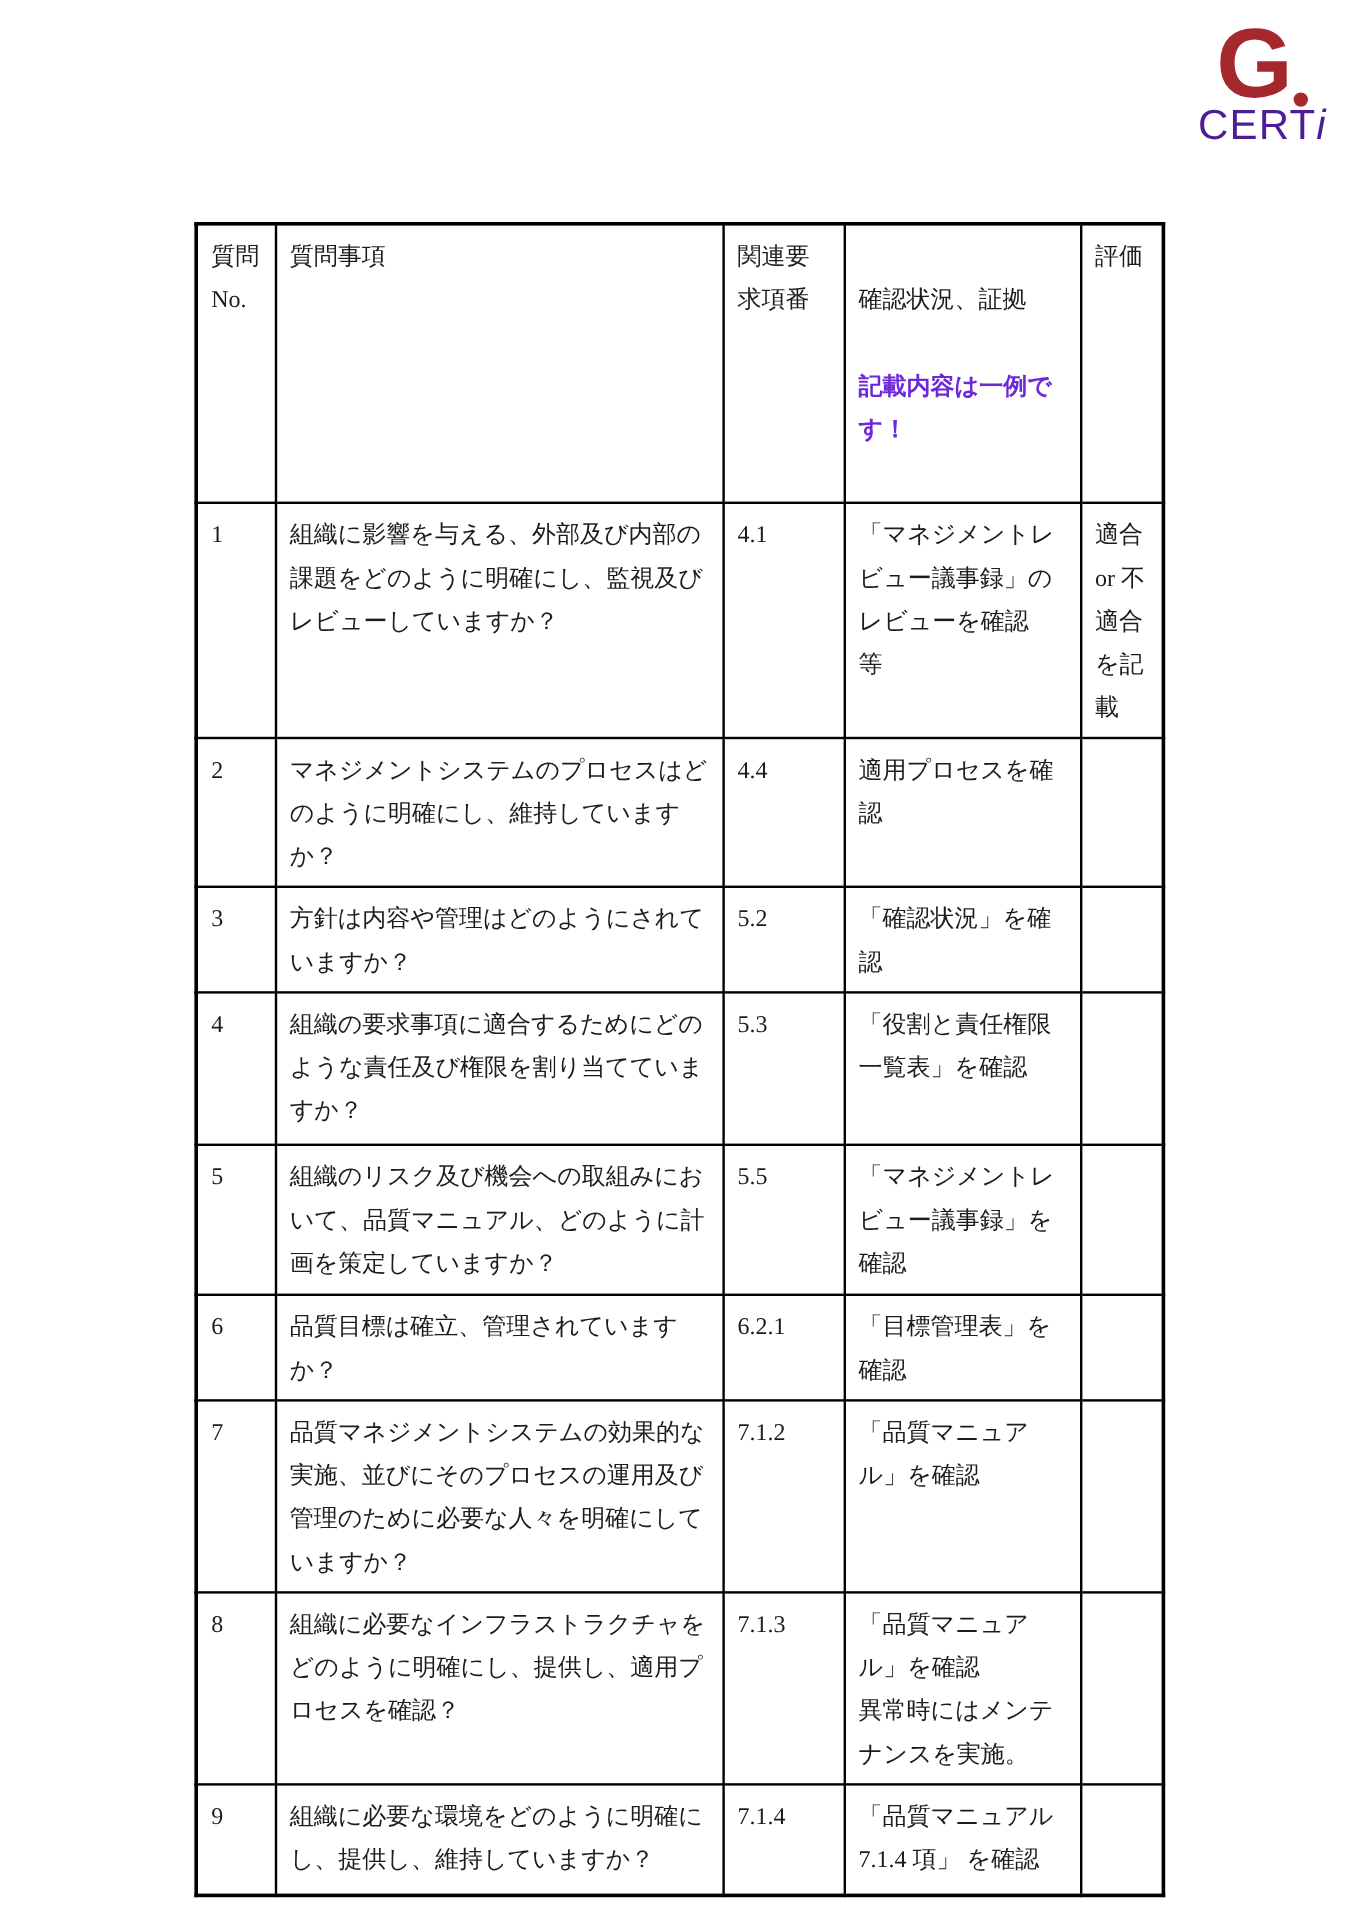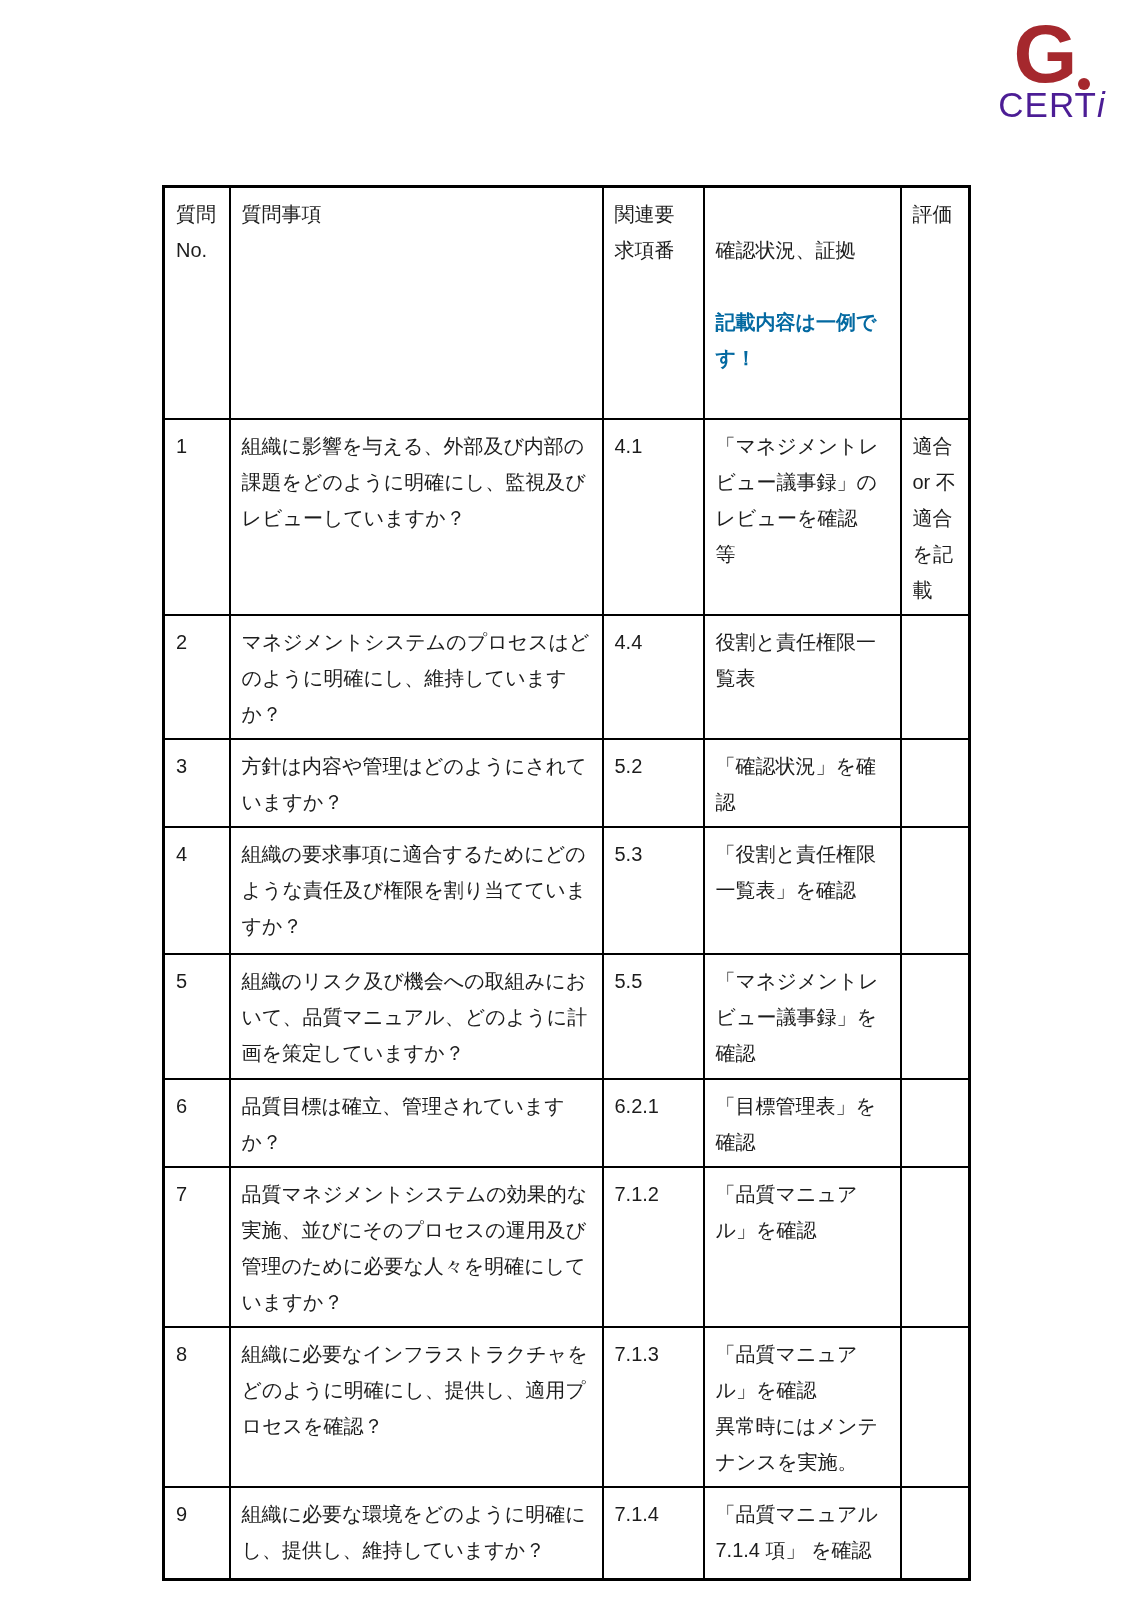--- a/index.html
+++ b/index.html
@@ -72,20 +72,21 @@
     border: 2px solid #000;
     vertical-align: top;
     text-align: left;
     font-weight: normal;
     font-size: 20px;
     line-height: 36px;
     padding: 8px 8px 6px 11px;
     white-space: pre-line;
     overflow: hidden;
     color: #1c1c1c;
+    font-family: Liberation Serif, serif;
   }
   col.c-no  { width: 66px; }
   col.c-q   { width: 373px; }
   col.c-cl  { width: 101px; }
   col.c-ev  { width: 197px; }
   col.c-rt  { width: 69px; }
 
   thead tr            { height: 125px; }
   tbody tr:nth-child(1) { height: 196px; }
   tbody tr:nth-child(2) { height: 88px; }
@@ -93,21 +94,21 @@
   tbody tr:nth-child(4) { height: 127px; }
   tbody tr:nth-child(5) { height: 125px; }
   tbody tr:nth-child(6) { height: 88px; }
   tbody tr:nth-child(7) { height: 158px; }
   tbody tr:nth-child(8) { height: 155px; }
   tbody tr:nth-child(9) { height: 92px; }
 
   .ev-title { display: block; }
   .ev-note {
     display: block;
-    color: #0369a1;
+    color: #6d28d9;
     font-weight: bold;
   }
 </style>
 </head>
 <body>
 
 <div class="logo">
   <div class="logo-g-line">
     <span class="logo-g">G</span><span class="logo-period"></span>
   </div>
@@ -145,21 +146,21 @@
     <td>組織に影響を与える、外部及び内部の課題をどのように明確にし、監視及びレビューしていますか？</td>
     <td>4.1</td>
     <td>「マネジメントレビュー議事録」のレビューを確認　等</td>
     <td>適合 or 不適合を記載</td>
   </tr>
 
   <tr>
     <td>2</td>
     <td>マネジメントシステムのプロセスはどのように明確にし、維持していますか？</td>
     <td>4.4</td>
-    <td>役割と責任権限一覧表</td>
+    <td>適用プロセスを確認</td>
     <td></td>
   </tr>
 
   <tr>
     <td>3</td>
     <td>方針は内容や管理はどのようにされていますか？</td>
     <td>5.2</td>
     <td>「確認状況」を確認</td>
     <td></td>
   </tr>

